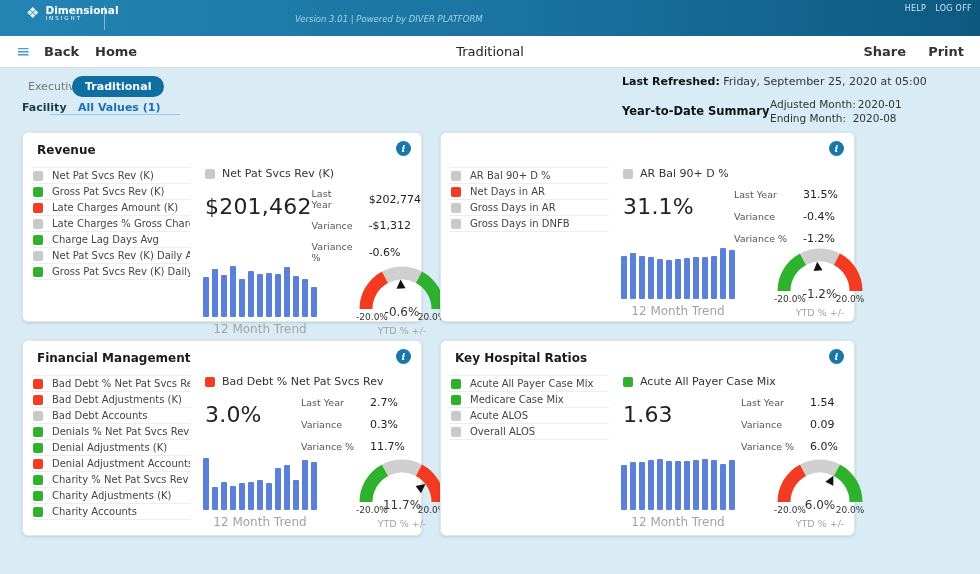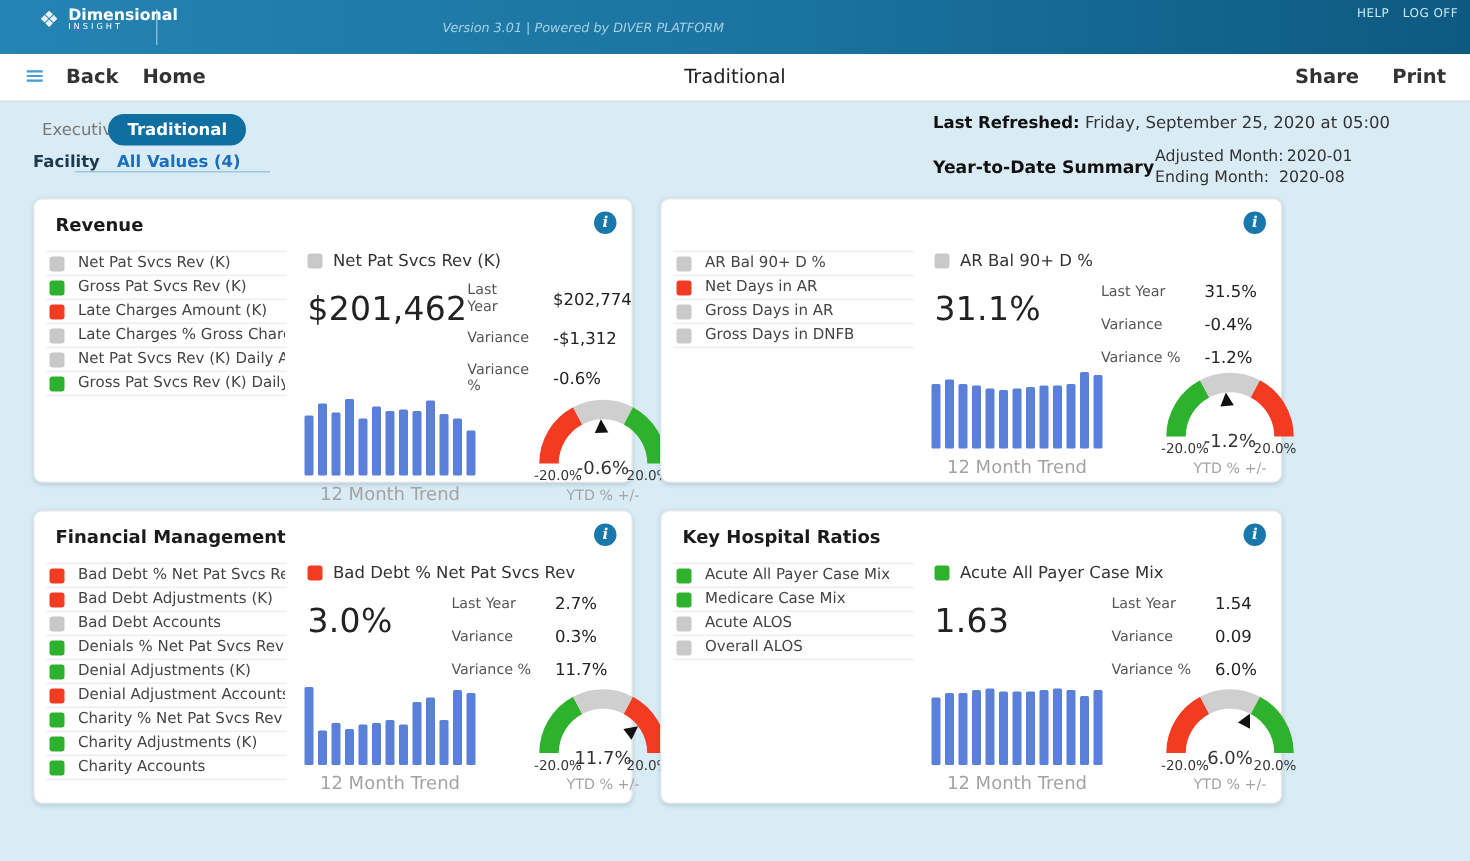--- a/index.html
+++ b/index.html
@@ -114,21 +114,21 @@
     <div class="nav-print">Print</div>
   </div>
 
   <div class="content">
 
     <div class="tab-executive">Executive</div>
     <div class="tab-traditional">Traditional</div>
 
     <div class="facility-row">
       <span class="facility-label">Facility</span>
-      <span class="facility-value">All Values (4)</span>
+      <span class="facility-value">All Values (1)</span>
     </div>
     <div class="facility-underline"></div>
 
     <div class="refresh-row">
       <span class="refresh-label">Last Refreshed:</span>
       <span>Friday, September 25, 2020 at 05:00</span>
     </div>
 
     <div class="ytd-block">
       <div class="ytd-label">Year-to-Date Summary</div>
@@ -157,20 +157,24 @@
   <div class="metric-row">
     <span class="swatch" style="background: rgb(242, 59, 32);"></span>
     <span class="metric-label">Late Charges Amount (K)</span>
   </div>
 
   <div class="metric-row">
     <span class="swatch" style="background: rgb(201, 201, 201);"></span>
     <span class="metric-label">Late Charges % Gross Charges</span>
   </div>
 
+  <div class="metric-row">
+    <span class="swatch" style="background: rgb(46, 178, 46);"></span>
+    <span class="metric-label">Charge Lag Days Avg</span>
+  </div>
 
   <div class="metric-row">
     <span class="swatch" style="background: rgb(201, 201, 201);"></span>
     <span class="metric-label">Net Pat Svcs Rev (K) Daily Avg</span>
   </div>
 
   <div class="metric-row">
     <span class="swatch" style="background: rgb(46, 178, 46);"></span>
     <span class="metric-label">Gross Pat Svcs Rev (K) Daily Avg</span>
   </div>

